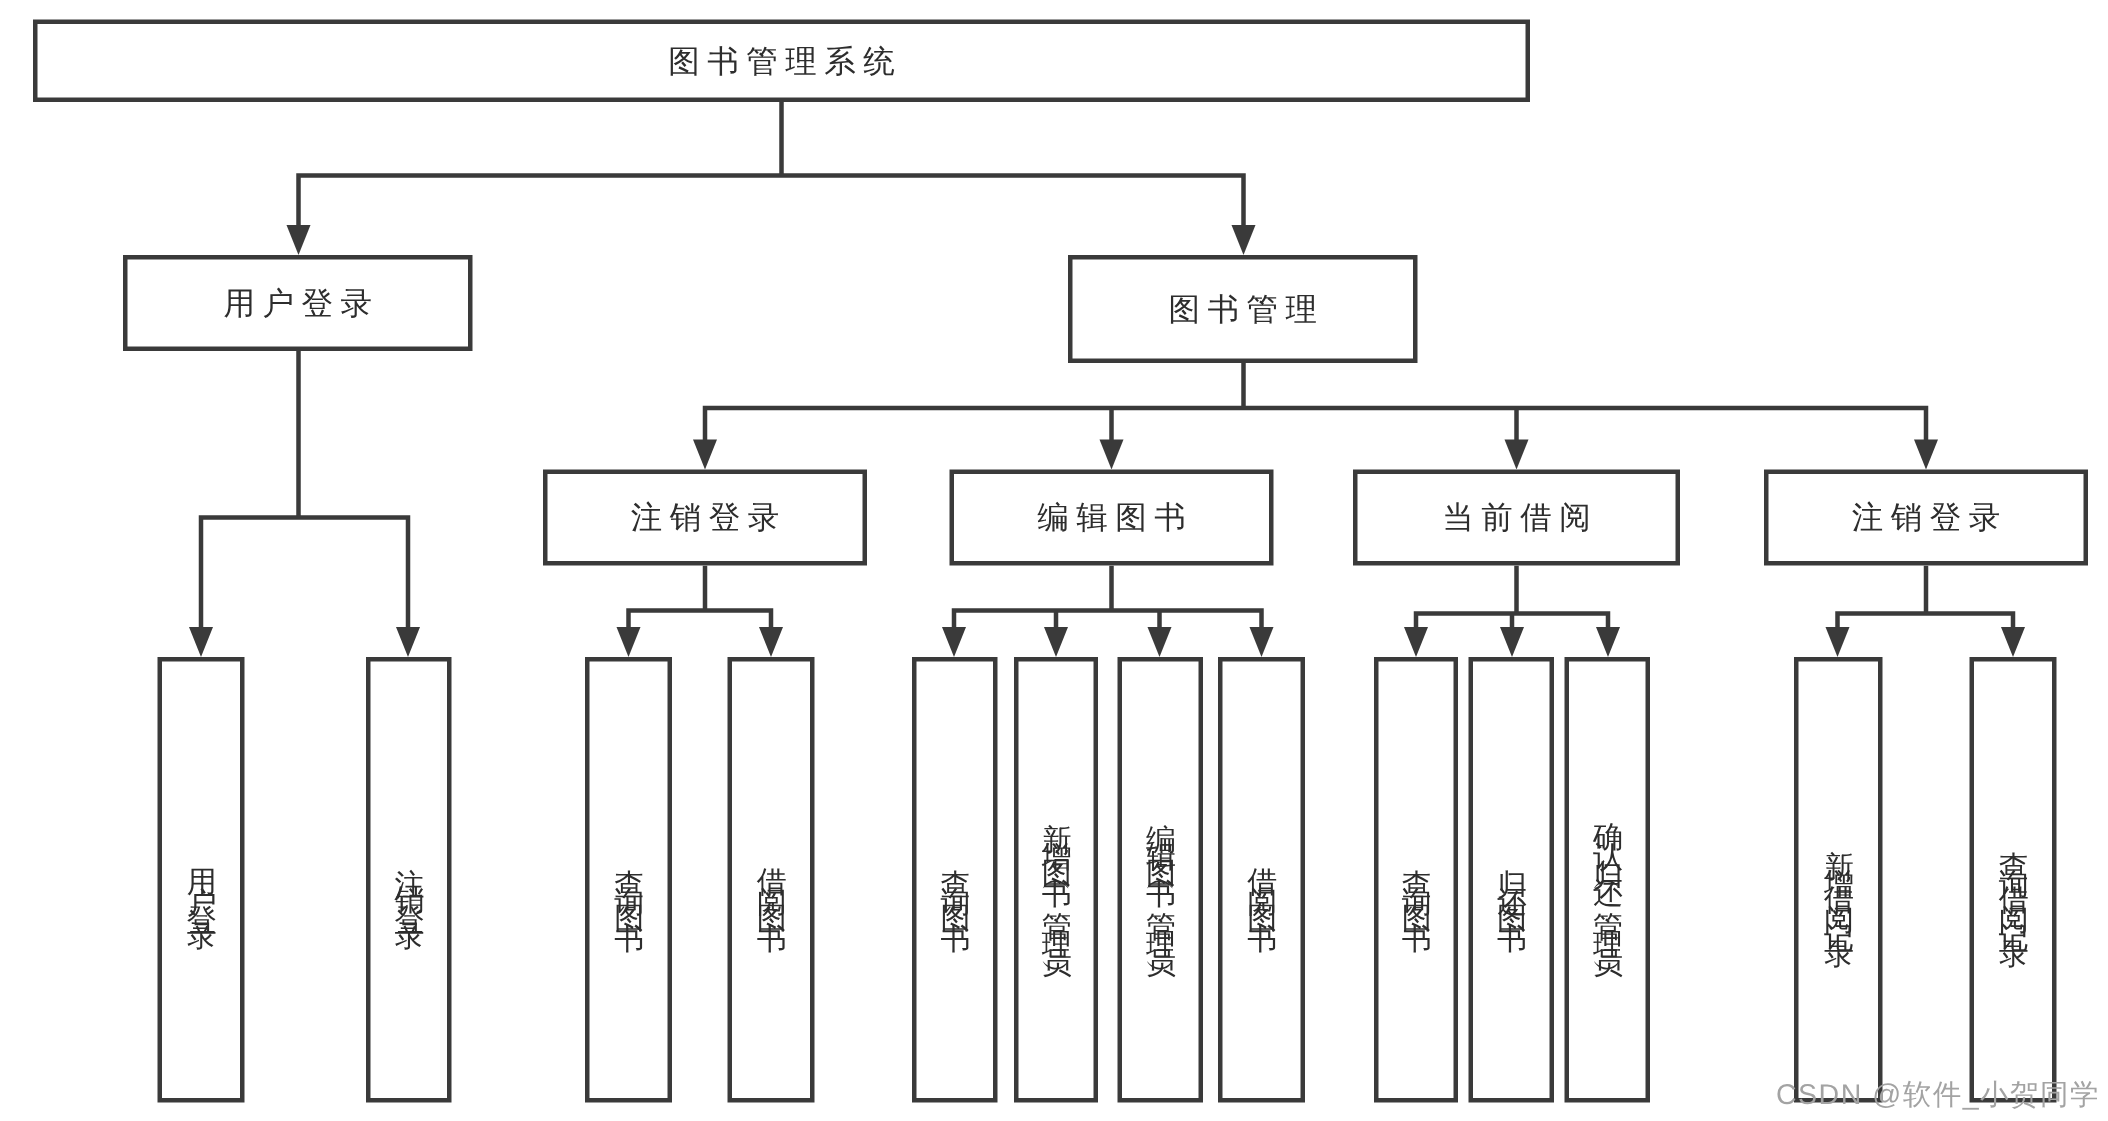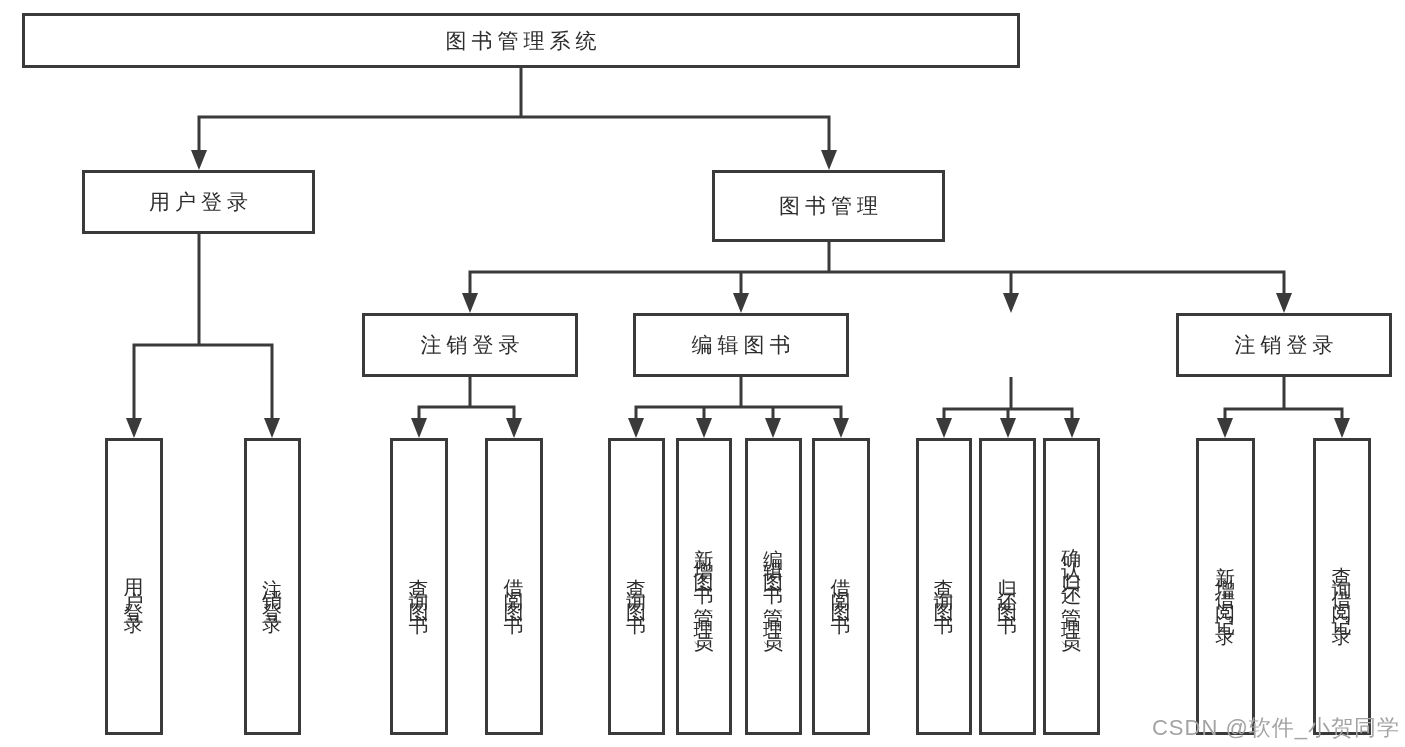--- a/index.html
+++ b/index.html
@@ -44,21 +44,21 @@
     text-orientation: mixed;
     font-size: 20px;
     letter-spacing: 12px;
     line-height: 1;
     white-space: nowrap;
   }
   #watermark {
     position: absolute;
     right: 5px;
     bottom: 4px;
-    font-size: 22px;
+    font-size: 19px;
     color: #a3a3a3;
     letter-spacing: 1px;
     z-index: 3;
     white-space: nowrap;
   }
 </style>
 </head>
 <body>
 
 <div id="stage">
@@ -106,20 +106,23 @@
   <div class="box" style="left:712px; top:170px; width:233px; height:72px;">
     <span class="hlabel">图书管理</span>
   </div>
 
   <div class="box" style="left:362px; top:313px; width:216px; height:64px;">
     <span class="hlabel">注销登录</span>
   </div>
   <div class="box" style="left:633px; top:313px; width:216px; height:64px;">
     <span class="hlabel">编辑图书</span>
   </div>
+  <div class="box" style="left:902px; top:313px; width:218px; height:64px;">
+    <span class="hlabel">当前借阅</span>
+  </div>
   <div class="box" style="left:1176px; top:313px; width:216px; height:64px;">
     <span class="hlabel">注销登录</span>
   </div>
 
   <div class="box leaf" style="left:105px; top:438px; width:58px; height:297px;">
     <span class="vlabel">用户登录</span>
   </div>
   <div class="box leaf" style="left:244px; top:438px; width:57px; height:297px;">
     <span class="vlabel">注销登录</span>
   </div>

